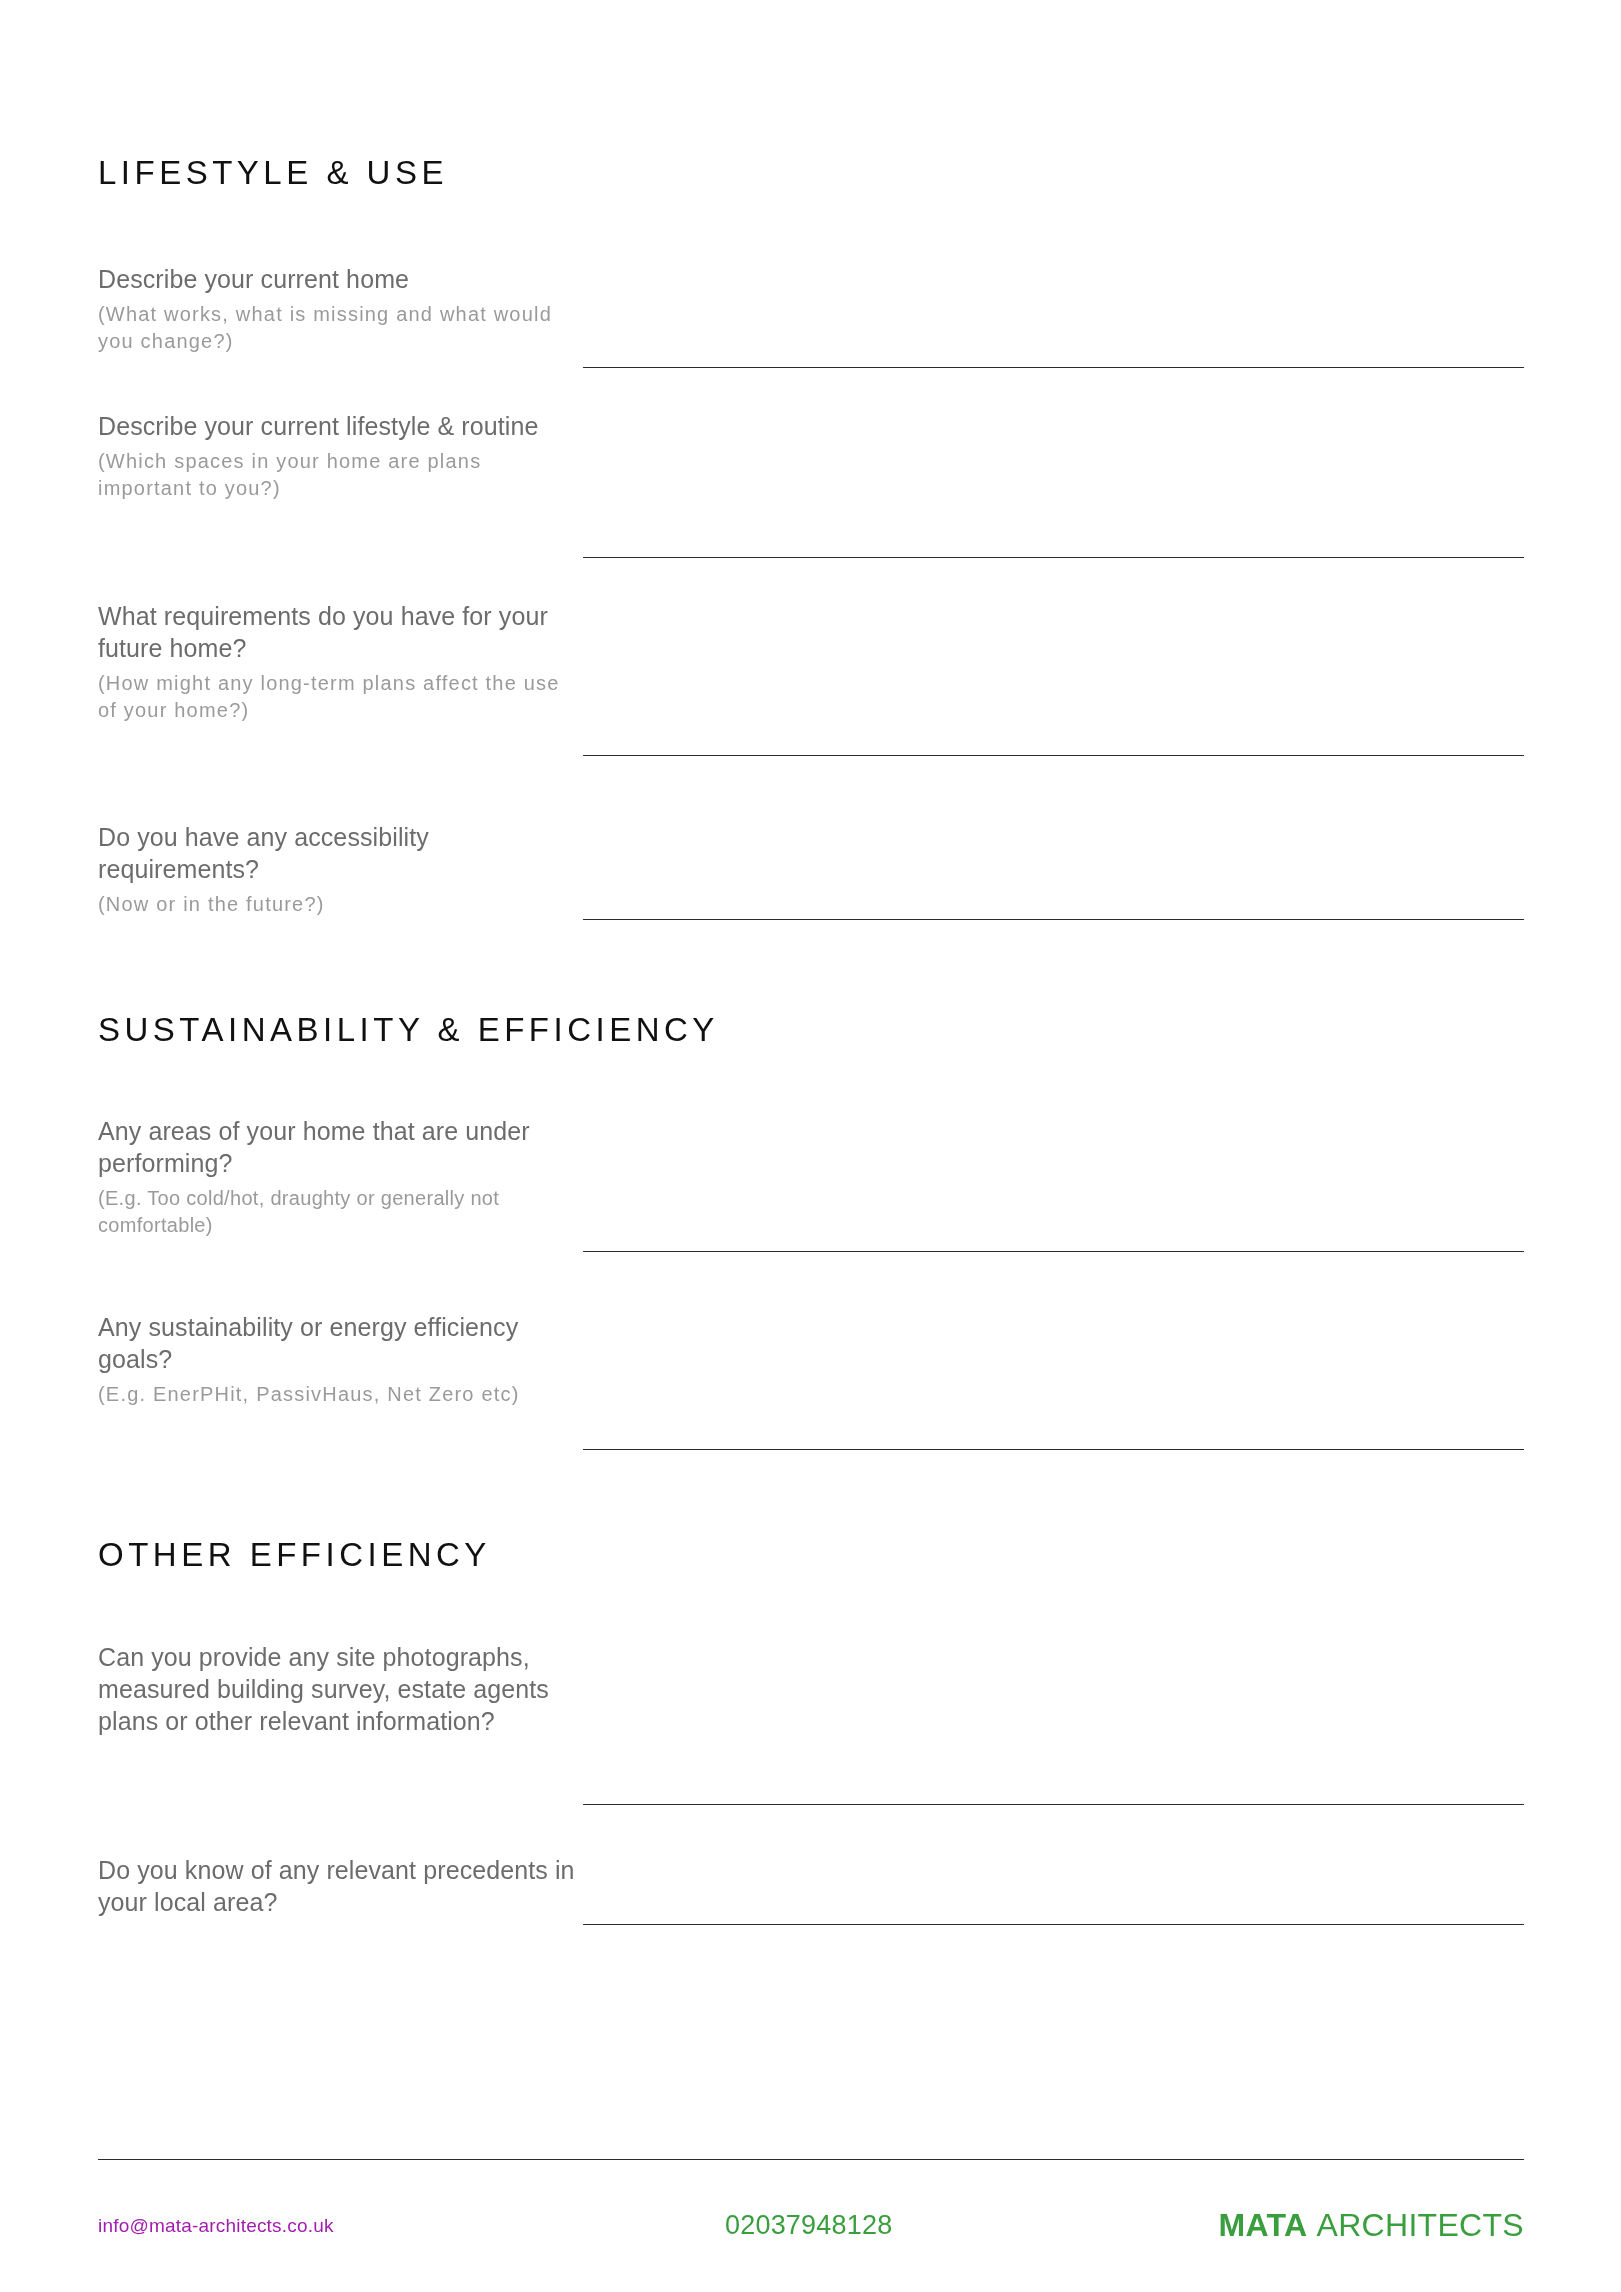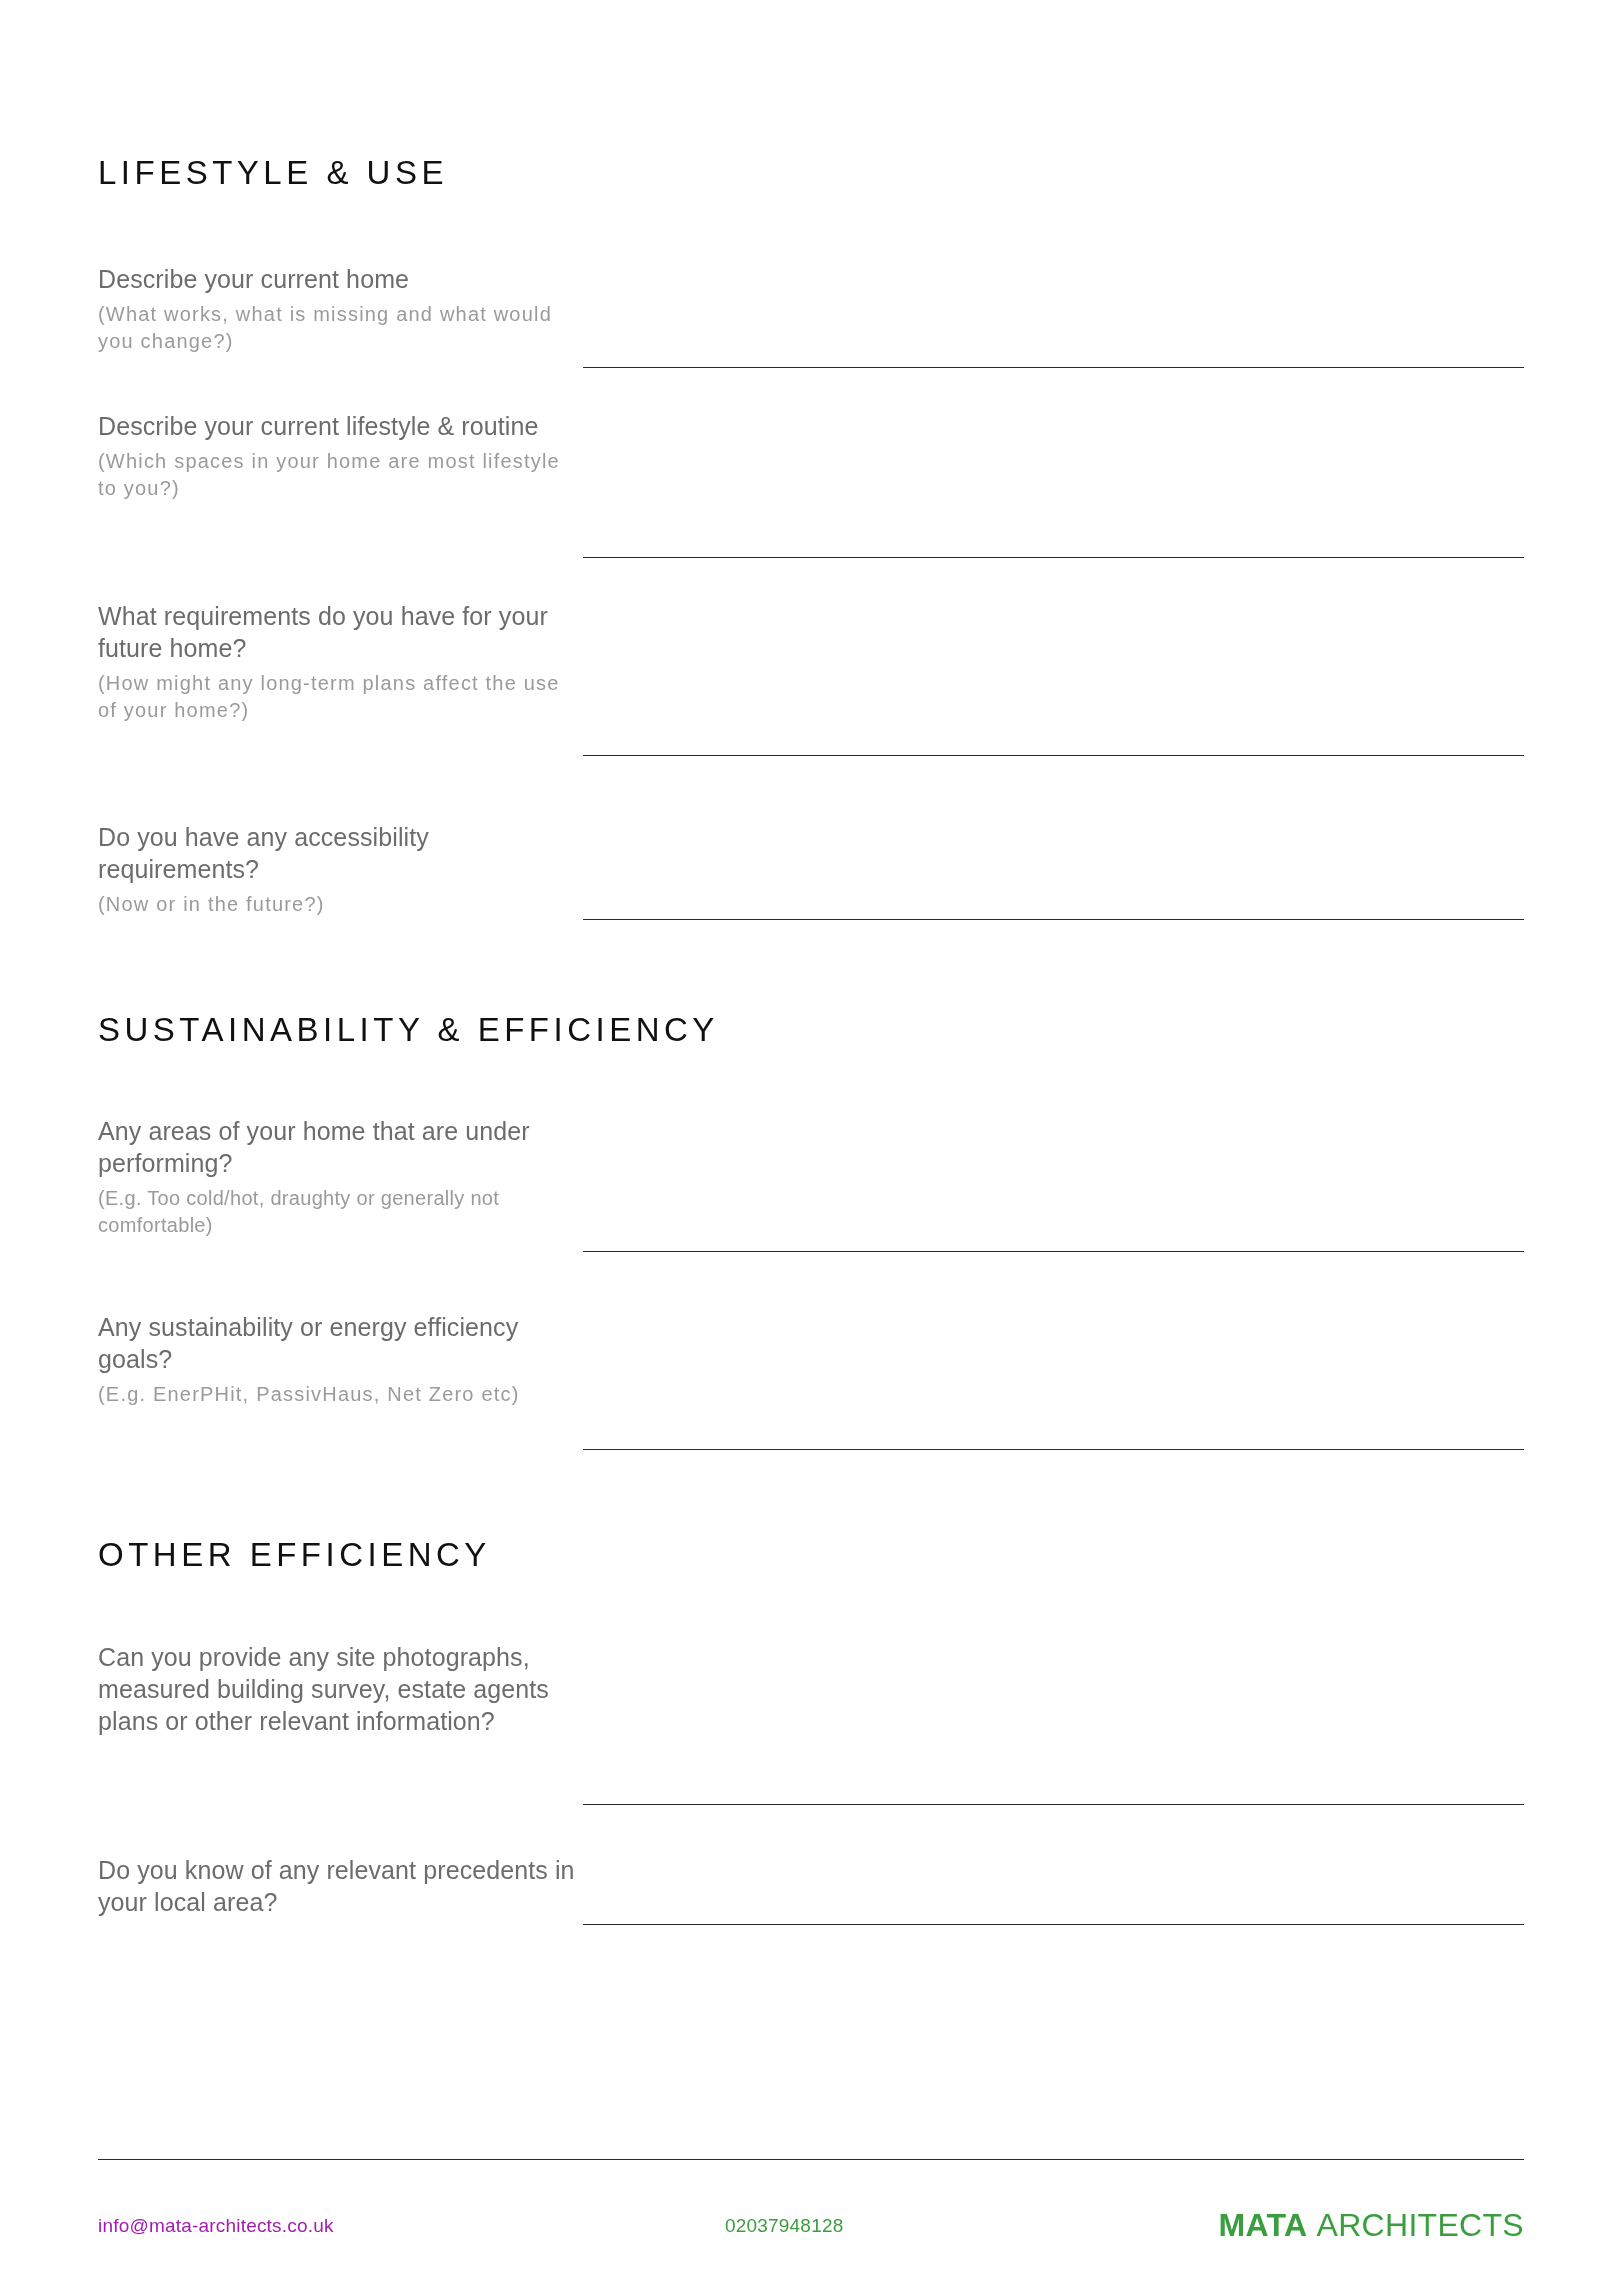--- a/index.html
+++ b/index.html
@@ -99,21 +99,21 @@
     display: flex;
     align-items: center;
   }
   .footer-email {
     font-size: 19px;
     color: #a21caf;
     letter-spacing: 0.2px;
     white-space: nowrap;
   }
   .footer-phone {
-    font-size: 19px;
+    font-size: 27px;
     color: #3a9e3f;
     letter-spacing: 0.2px;
     white-space: nowrap;
     position: absolute;
     left: 627px;
   }
   .footer-logo {
     position: absolute;
     right: 0;
     font-size: 32px;
@@ -141,21 +141,21 @@
     <div class="q-text">
       <p class="q-label">Describe your current home</p>
       <p class="q-hint">(What works, what is missing and what would you change?)</p>
     </div>
   </div>
   <div class="answer-line" style="top:367px;"></div>
 
   <div class="q-row" style="top:410px; left:98px; right:98px;">
     <div class="q-text">
       <p class="q-label">Describe your current lifestyle &amp; routine</p>
-      <p class="q-hint">(Which spaces in your home are most lifestyle to you?)</p>
+      <p class="q-hint">(Which spaces in your home are plans important to you?)</p>
     </div>
   </div>
   <div class="answer-line" style="top:557px;"></div>
 
   <div class="q-row" style="top:600px; left:98px; right:98px;">
     <div class="q-text">
       <p class="q-label">What requirements do you have for your future home?</p>
       <p class="q-hint">(How might any long-term plans affect the use of your home?)</p>
     </div>
   </div>

